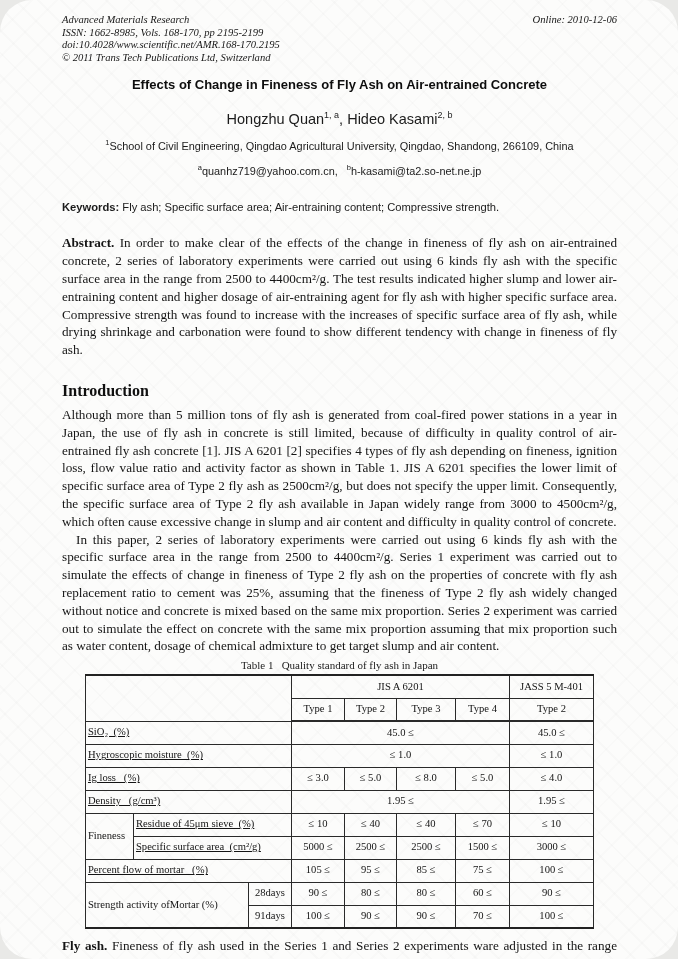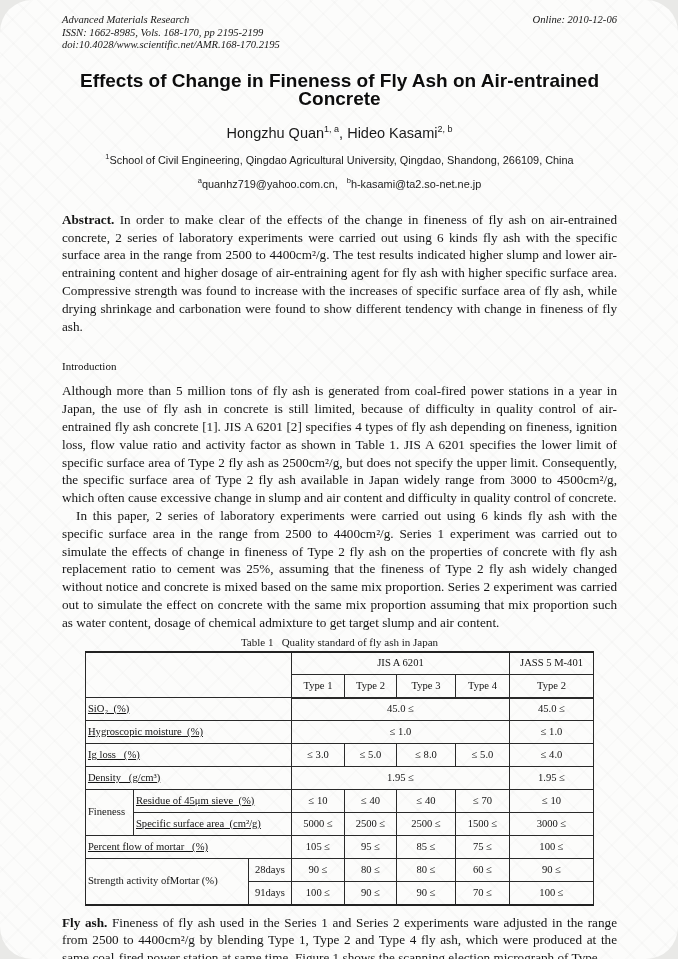--- a/index.html
+++ b/index.html
@@ -23,25 +23,25 @@
   .hdr-row { display: flex; justify-content: space-between; align-items: flex-start; }
   .hdr-left div, .hdr-right {
     font-style: italic;
     font-size: 10.6px;
     line-height: 12.6px;
     color: #161616;
   }
 
   
   .title {
-    margin-top: 20px;
+    margin-top: 12px;
     text-align: center;
     font-family: "Liberation Sans", sans-serif;
     font-weight: bold;
-    font-size: 19px;
+    font-size: 13px;
     line-height: 18px;
     color: #0d0d0d;
   }
   .authors {
     margin-top: 11px;
     text-align: center;
     font-family: "Liberation Sans", sans-serif;
     font-size: 14.5px;
     line-height: 20px;
   }
@@ -68,22 +68,22 @@
   
   .para {
     font-size: 13.2px;
     line-height: 17.8px;
     text-align: justify;
     color: #151515;
   }
   .abstract { margin-top: 19px; }
   .para b { font-weight: bold; }
   .sec-heading {
-    font-weight: normal;
-    font-size: 11px;
+    font-weight: bold;
+    font-size: 16px;
     line-height: 17px;
     color: #0f0f0f;
   }
   .intro-heading { margin-top: 23px; }
   .intro-p1 { margin-top: 7px; }
   .indent { text-indent: 14px; }
 
   
   .tbl-caption {
     margin-top: 3px;
@@ -123,32 +123,34 @@
 <body>
 
 <div class="page">
   <div class="content">
 
     <div class="hdr-row">
       <div class="hdr-left">
         <div>Advanced Materials Research</div>
         <div>ISSN: 1662-8985, Vols. 168-170, pp 2195-2199</div>
         <div>doi:10.4028/www.scientific.net/AMR.168-170.2195</div>
+        <div>© 2011 Trans Tech Publications Ltd, Switzerland</div>
       </div>
       <div class="hdr-right">Online: 2010-12-06</div>
     </div>
 
     <div class="title">Effects of Change in Fineness of Fly Ash on Air-entrained Concrete</div>
 
     <div class="authors"><span>Hongzhu Quan</span><sup>1, a</sup><span>, </span><span>Hideo Kasami</span><sup>2, b</sup></div>
 
     <div class="affil"><sup>1</sup><span>School of Civil Engineering, Qingdao Agricultural University, Qingdao, Shandong, 266109, China</span></div>
 
     <div class="emails"><sup>a</sup><span>quanhz719@yahoo.com.cn,</span><span class="gap"></span><sup>b</sup><span>h-kasami@ta2.so-net.ne.jp</span></div>
 
+    <div class="keywords"><b>Keywords:</b><span> Fly ash; Specific surface area; Air-entraining content; Compressive strength.</span></div>
 
     <div class="para abstract"><b>Abstract.</b><span> In order to make clear of the effects of the change in fineness of fly ash on air-entrained concrete, 2 series of laboratory experiments were carried out using 6 kinds fly ash with the specific surface area in the range from 2500 to 4400cm²/g. The test results indicated higher slump and lower air-entraining content and higher dosage of air-entraining agent for fly ash with higher specific surface area. Compressive strength was found to increase with the increases of specific surface area of fly ash, while drying shrinkage and carbonation were found to show different tendency with change in fineness of fly ash.</span></div>
 
     <div class="sec-heading intro-heading">Introduction</div>
 
     <div class="para intro-p1">Although more than 5 million tons of fly ash is generated from coal-fired power stations in a year in Japan, the use of fly ash in concrete is still limited, because of difficulty in quality control of air-entrained fly ash concrete [1]. JIS A 6201 [2] specifies 4 types of fly ash depending on fineness, ignition loss, flow value ratio and activity factor as shown in Table 1. JIS A 6201 specifies the lower limit of specific surface area of Type 2 fly ash as 2500cm²/g, but does not specify the upper limit. Consequently, the specific surface area of Type 2 fly ash available in Japan widely range from 3000 to 4500cm²/g, which often cause excessive change in slump and air content and difficulty in quality control of concrete.</div>
     <div class="para indent">In this paper, 2 series of laboratory experiments were carried out using 6 kinds fly ash with the specific surface area in the range from 2500 to 4400cm²/g. Series 1 experiment was carried out to simulate the effects of change in fineness of Type 2 fly ash on the properties of concrete with fly ash replacement ratio to cement was 25%, assuming that the fineness of Type 2 fly ash widely changed without notice and concrete is mixed based on the same mix proportion. Series 2 experiment was carried out to simulate the effect on concrete with the same mix proportion assuming that mix proportion such as water content, dosage of chemical admixture to get target slump and air content.</div>
 
     <div class="tbl-caption">Table 1&nbsp;&nbsp;&nbsp;Quality standard of fly ash in Japan</div>
 

